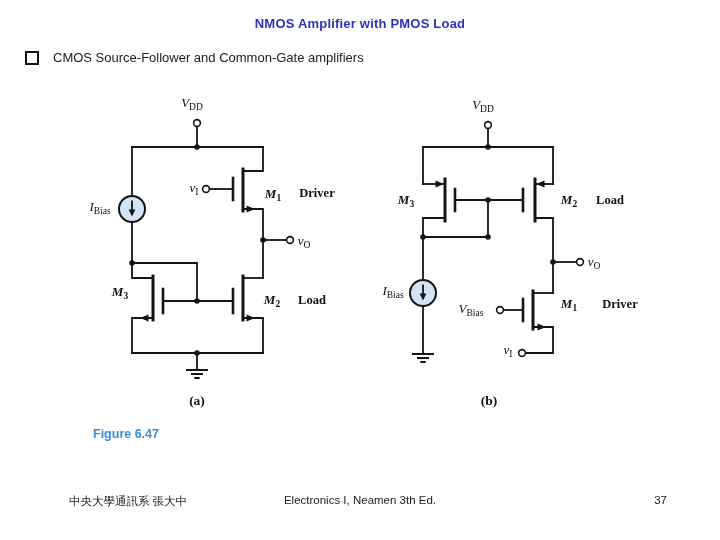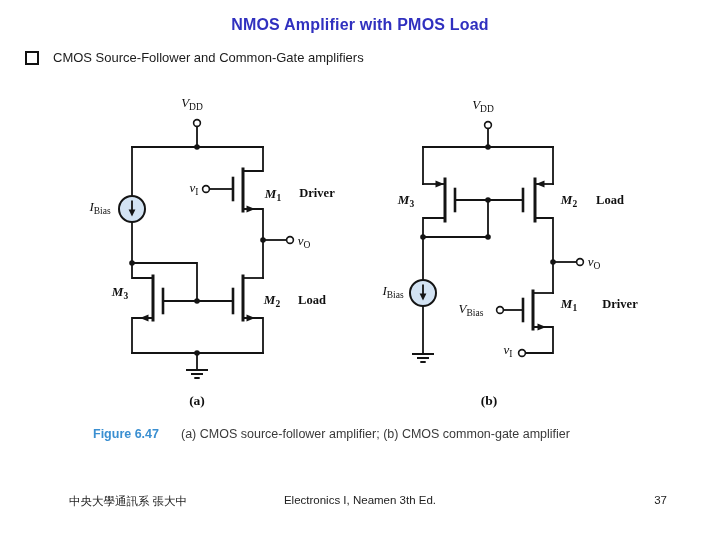--- a/index.html
+++ b/index.html
@@ -2,21 +2,21 @@
 <html style="--c-title: #3030bf; --c-figure: #3a8fd1; --c-wire: #141414; --c-source_fill: #d3e3f3;"><head>
 <meta charset="utf-8">
 <style>
   html,body{margin:0;padding:0;}
   body{
     width:720px;height:540px;position:relative;background:#ffffff;
     font-family:"Liberation Sans",sans-serif;overflow:hidden;
   }
   .title{
     position:absolute;left:0;top:16px;width:720px;text-align:center;
-    font-size:16px;font-weight:bold;color:var(--c-title,#3030bf);
+    font-size:13px;font-weight:bold;color:var(--c-title,#3030bf);
     letter-spacing:0.2px;
   }
   .bullet-row{position:absolute;left:25px;top:50px;display:flex;align-items:center;}
   .bullet-square{
     width:10px;height:10px;border:2.4px solid #111;margin-right:14px;flex:0 0 auto;
   }
   .bullet-text{font-size:13px;color:#1b1b1b;}
   .circuit-area{position:absolute;left:0;top:92px;width:720px;height:330px;}
   svg{position:absolute;left:0;top:0;}
   .cl{
@@ -188,20 +188,19 @@
   <span class="cl" style="left:471px;top:218px"><span class="v">V</span><span class="s">Bias</span></span>
   <span class="cl bold" style="left:569px;top:213px"><span class="v">M</span><span class="s">1</span></span>
   <span class="cl role" style="left:620px;top:212px">Driver</span>
   <span class="cl" style="left:594px;top:171px"><span class="v">v</span><span class="s">O</span></span>
   <span class="cl" style="left:508px;top:259px"><span class="v">v</span><span class="s">I</span></span>
   <span class="cl panel" style="left:489px;top:309px">(b)</span>
 </div>
 
 <div class="caption">
   <span class="fig">Figure 6.47</span>
-  <span>(a) CMOS source-follower amplifier; (b) CMOS common-gate amplifier</span>
 </div>
 
 <div class="footer">
   <span class="fl">中央大學通訊系 張大中</span>
   <span class="fc">Electronics I, Neamen 3th Ed.</span>
   <span class="fr">37</span>
 </div>
 
 </body></html>

